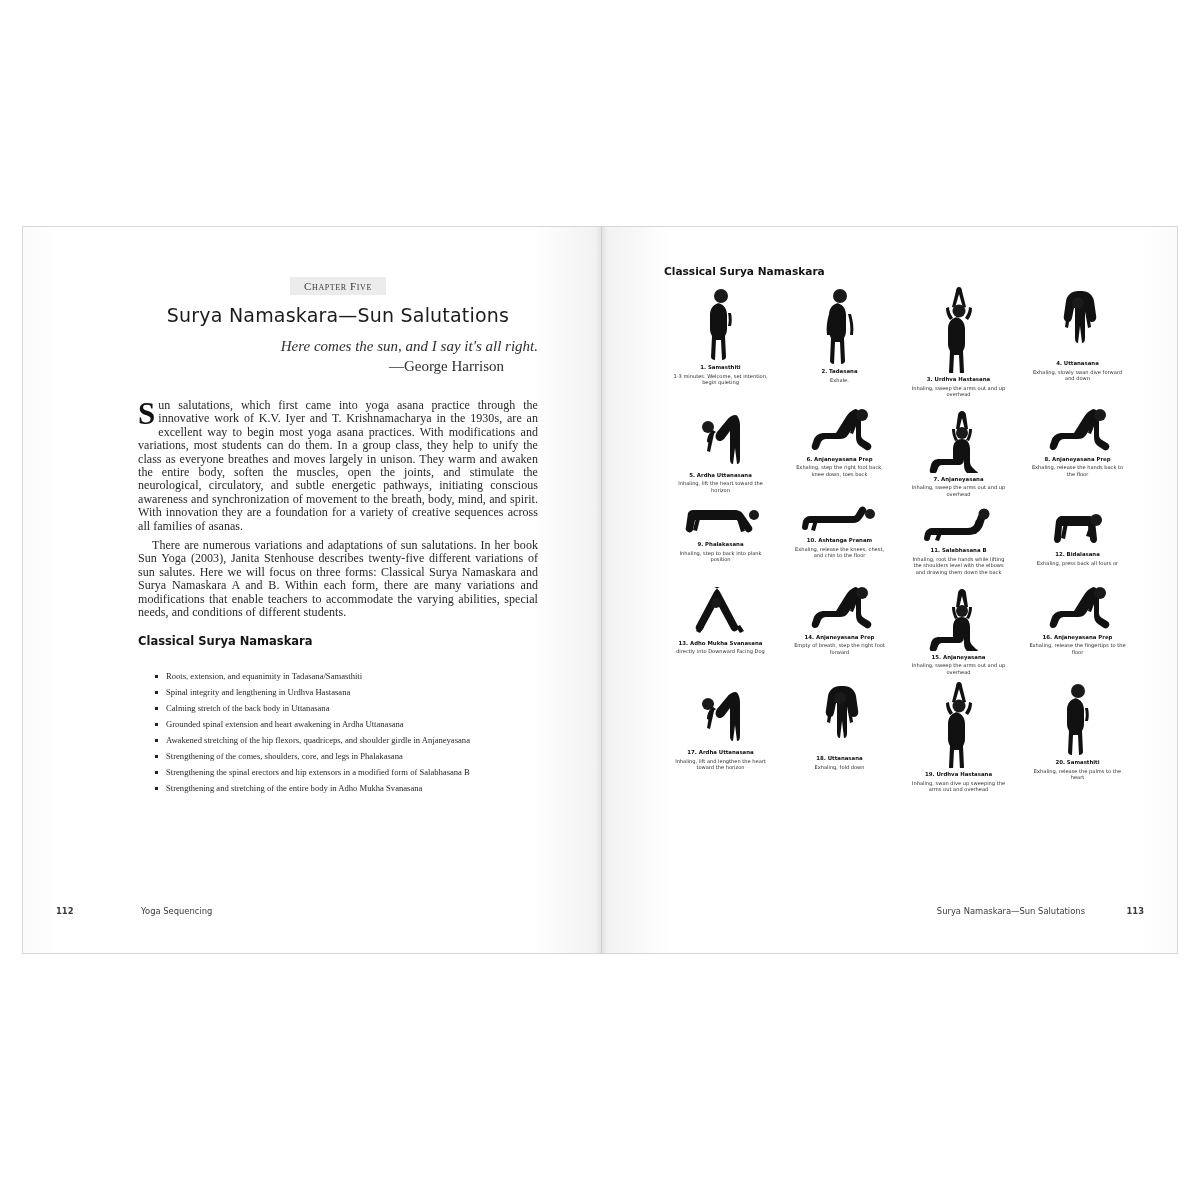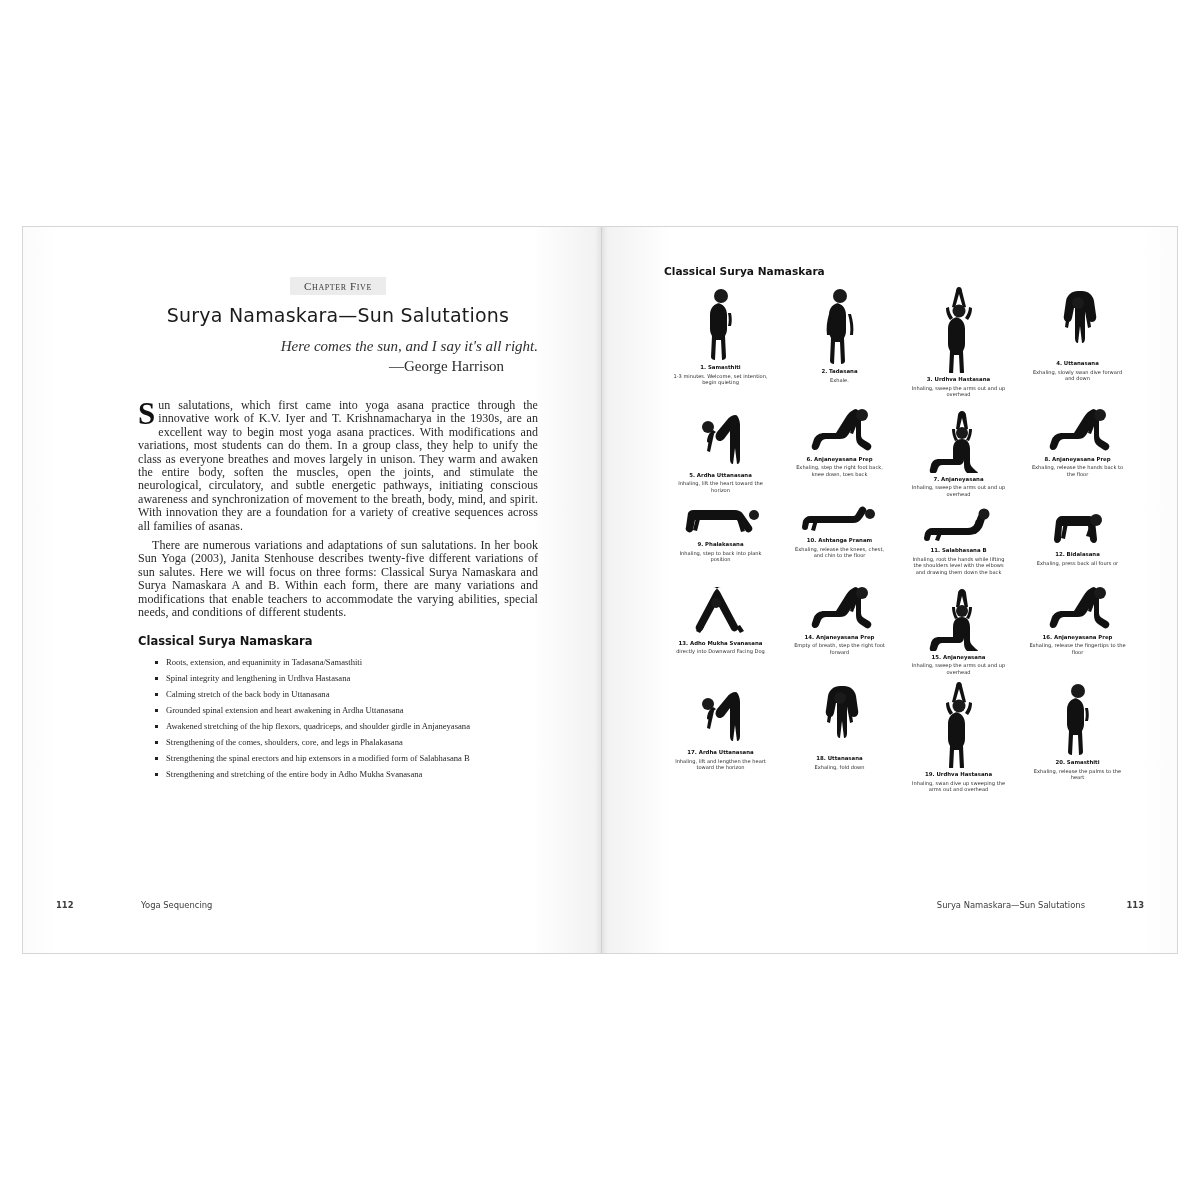--- a/index.html
+++ b/index.html
@@ -112,21 +112,21 @@
   }
   .sec-head {
     font-size: 11.5px;
     font-weight: 700;
     color: #151515;
     font-family: "DejaVu Sans", sans-serif;
     margin: 14px 0 6px 0;
     filter: blur(.25px);
   }
   ul.bullets {
-    margin: 8px 0 0 0;
+    margin: 22px 0 0 0;
     padding: 0 0 0 28px;
     list-style: none;
   }
   ul.bullets li {
     position: relative;
     font-size: 8.6px;
     line-height: 13.6px;
     color: #272727;
     margin-bottom: 2.5px;
     filter: blur(.45px);
@@ -137,21 +137,21 @@
     left: -11px;
     top: 5px;
     width: 3px;
     height: 3px;
     background: #222;
   }
 
   
   .footer {
     position: absolute;
-    bottom: 43px;
+    bottom: 37px;
     font-size: 8.4px;
     color: #3b3b3b;
     filter: blur(.4px);
     font-family: "DejaVu Sans", sans-serif;
   }
   .footer.left-num  { left: 33px; font-weight: 700; }
   .footer.left-txt  { left: 118px; }
   .footer.right-txt { right: 92px; }
   .footer.right-num { right: 33px; font-weight: 700; text-align: right; }
 

